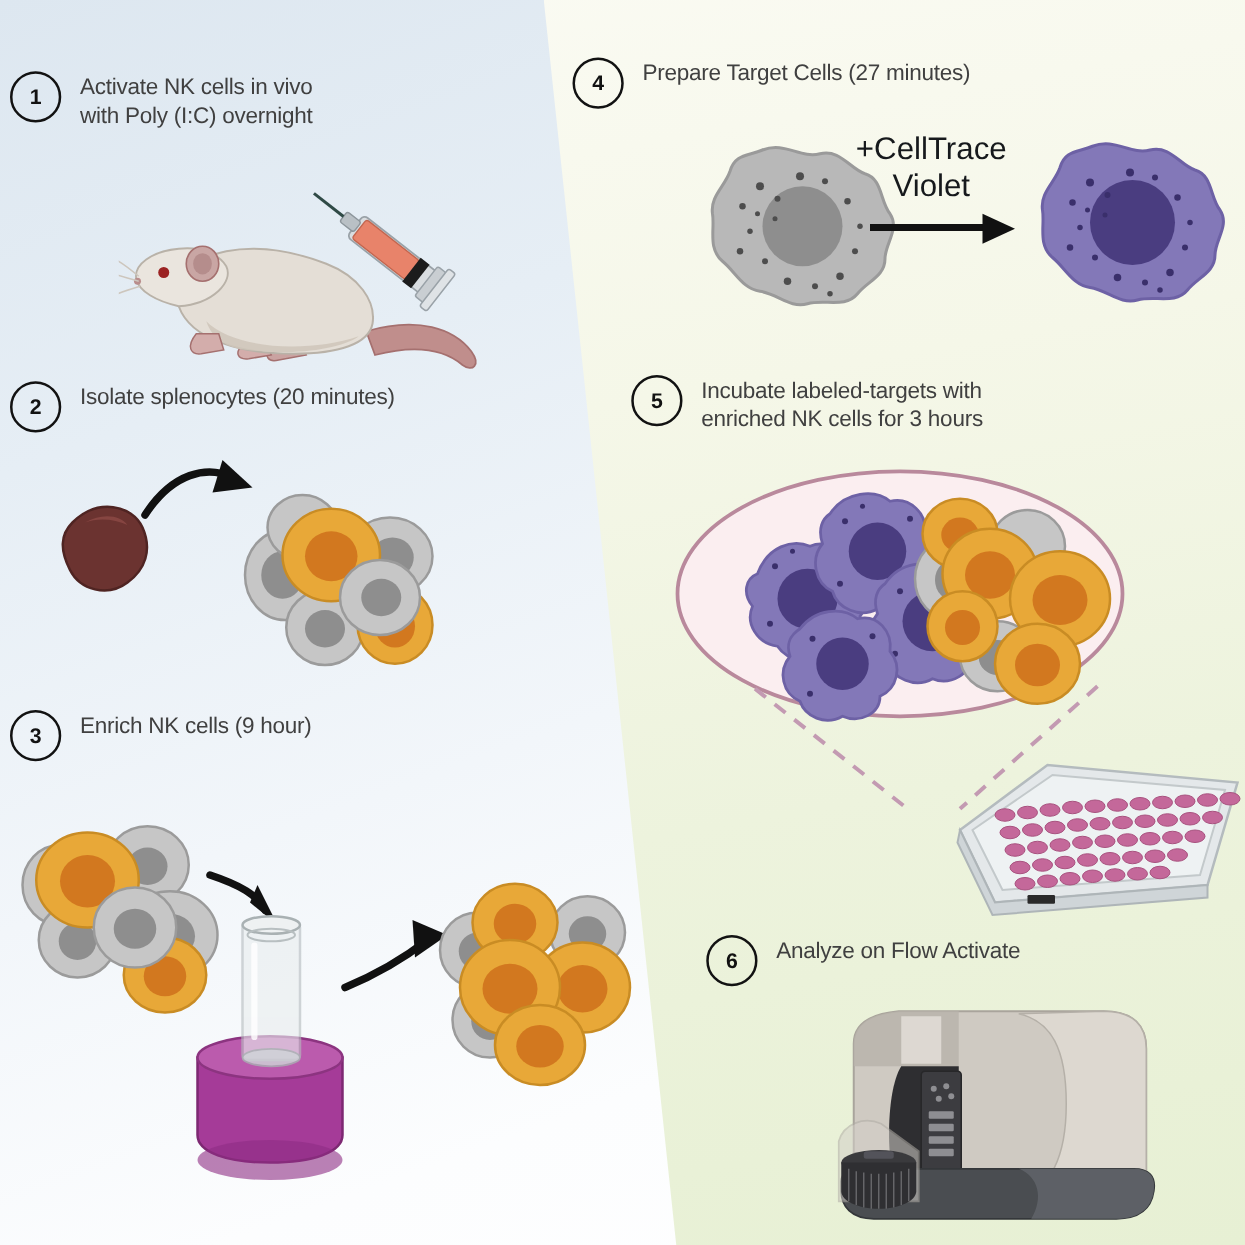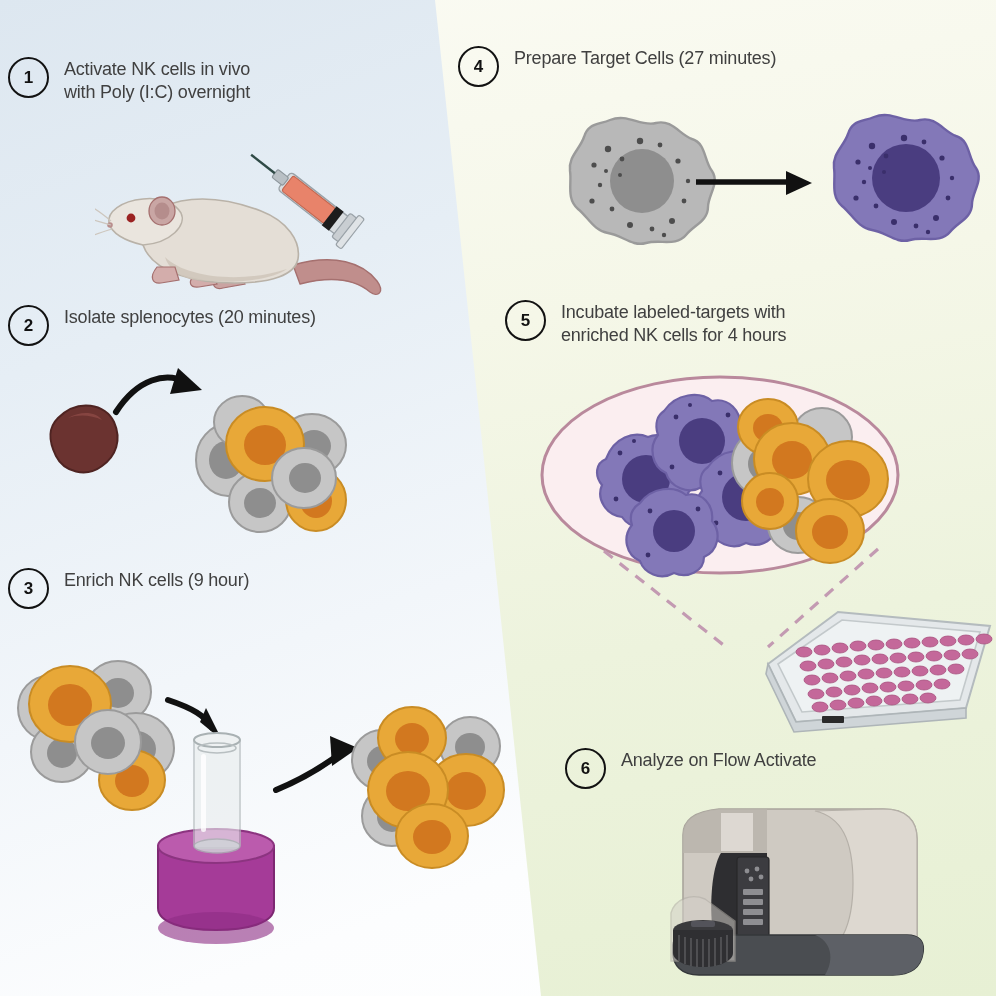--- a/index.html
+++ b/index.html
@@ -200,20 +200,22 @@
         <ellipse cx="432" cy="207" rx="19" ry="17" fill="#d2781f"></ellipse>
       </g>
     </svg>
   </div>
 
   <div class="step" style="left:458px;top:46px;width:520px;">
     <div class="badge">4</div>
     <div class="step-label">Prepare Target Cells (27 minutes)</div>
   </div>
 
+  <div class="annot" style="left:655px;top:105px;width:180px;">+CellTrace
+Violet</div>
 
   <div class="art" style="left:500px;top:105px;width:496px;height:175px;">
     <svg width="496" height="175" viewBox="0 0 496 175">
 
       <g>
         <path d="M110 15 C 128 8, 140 22, 156 18 C 172 14, 180 30, 192 34 C 206 38, 204 56, 212 66
                  C 220 78, 208 90, 208 102 C 208 116, 194 120, 186 130 C 176 142, 160 134, 146 138
                  C 132 142, 122 130, 108 128 C 94 126, 88 112, 78 104 C 66 94, 72 78, 70 66
                  C 68 52, 80 44, 84 32 C 88 18, 98 20, 110 15 Z" fill="#b8b8b8" stroke="#9a9a9a" stroke-width="2.4"></path>
         <circle cx="142" cy="76" r="32" fill="#8e8e8e"></circle>
@@ -268,21 +270,21 @@
           <circle cx="370" cy="63" r="2.0"></circle>
             <circle cx="428" cy="127" r="2.2"></circle>
         </g>
       </g>
     </svg>
   </div>
 
   <div class="step" style="left:505px;top:300px;width:460px;">
     <div class="badge">5</div>
     <div class="step-label">Incubate labeled-targets with
-enriched NK cells for 4 hours</div>
+enriched NK cells for 3 hours</div>
   </div>
 
   <div class="art" style="left:530px;top:375px;width:466px;height:360px;">
     <svg width="466" height="360" viewBox="0 0 466 360">
 
       <ellipse cx="190" cy="100" rx="178" ry="98" fill="#fbeef0" stroke="#b9899c" stroke-width="3"></ellipse>
 
       <g>
         <path d="M76 84 C 84 62, 104 56, 118 62 C 132 56, 148 66, 152 80 C 166 86, 168 106, 158 118
                  C 162 134, 148 148, 132 146 C 120 158, 100 154, 92 142 C 76 140, 66 124, 72 110

